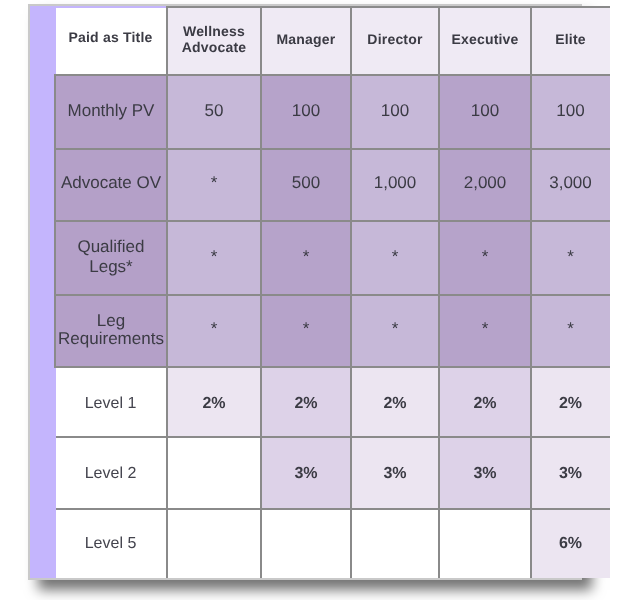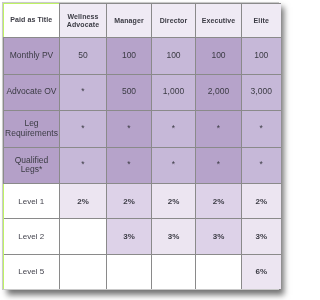--- a/index.html
+++ b/index.html
@@ -4,26 +4,27 @@
 <style>
   html,body{margin:0;padding:0;}
   body{
     width:291px;height:300px;
     background:#ffffff;
     font-family:"Liberation Sans", sans-serif;
     overflow:hidden;
   }
   #table-frame{
     position:absolute;
-    left:2px; top:2px;
+    left:14px; top:2px;
     width:277px; height:288px;
     box-sizing:border-box;
     border:1px solid #c9c9c9;
-    background:#bef264;
+    background:#c4b5fd;
     box-shadow:5px 5px 6px rgba(0,0,0,0.55);
+    padding-left:12px;
   }
   table{
     width:100%;height:100%;
     border-collapse:collapse;
     table-layout:fixed;
   }
   td,th{
     border:1px solid #8a8a8a;
     text-align:center;
     vertical-align:middle;
@@ -114,30 +115,30 @@
       <tr class="req-row">
         <td class="req-label">Advocate OV</td>
         <td class="req-a star">*</td>
         <td class="req-b">500</td>
         <td class="req-a">1,000</td>
         <td class="req-b">2,000</td>
         <td class="req-a edge-right">3,000</td>
       </tr>
 
       <tr class="req-row">
-        <td class="req-label">Leg Requirements</td>
+        <td class="req-label">Qualified Legs*</td>
         <td class="req-a star">*</td>
         <td class="req-b star">*</td>
         <td class="req-a star">*</td>
         <td class="req-b star">*</td>
         <td class="req-a star edge-right">*</td>
       </tr>
 
       <tr class="req-row">
-        <td class="req-label">Qualified Legs*</td>
+        <td class="req-label">Leg Requirements</td>
         <td class="req-a star">*</td>
         <td class="req-b star">*</td>
         <td class="req-a star">*</td>
         <td class="req-b star">*</td>
         <td class="req-a star edge-right">*</td>
       </tr>
 
       <tr class="level-row">
         <td class="level-label">Level 1</td>
         <td class="lv-a">2%</td>

